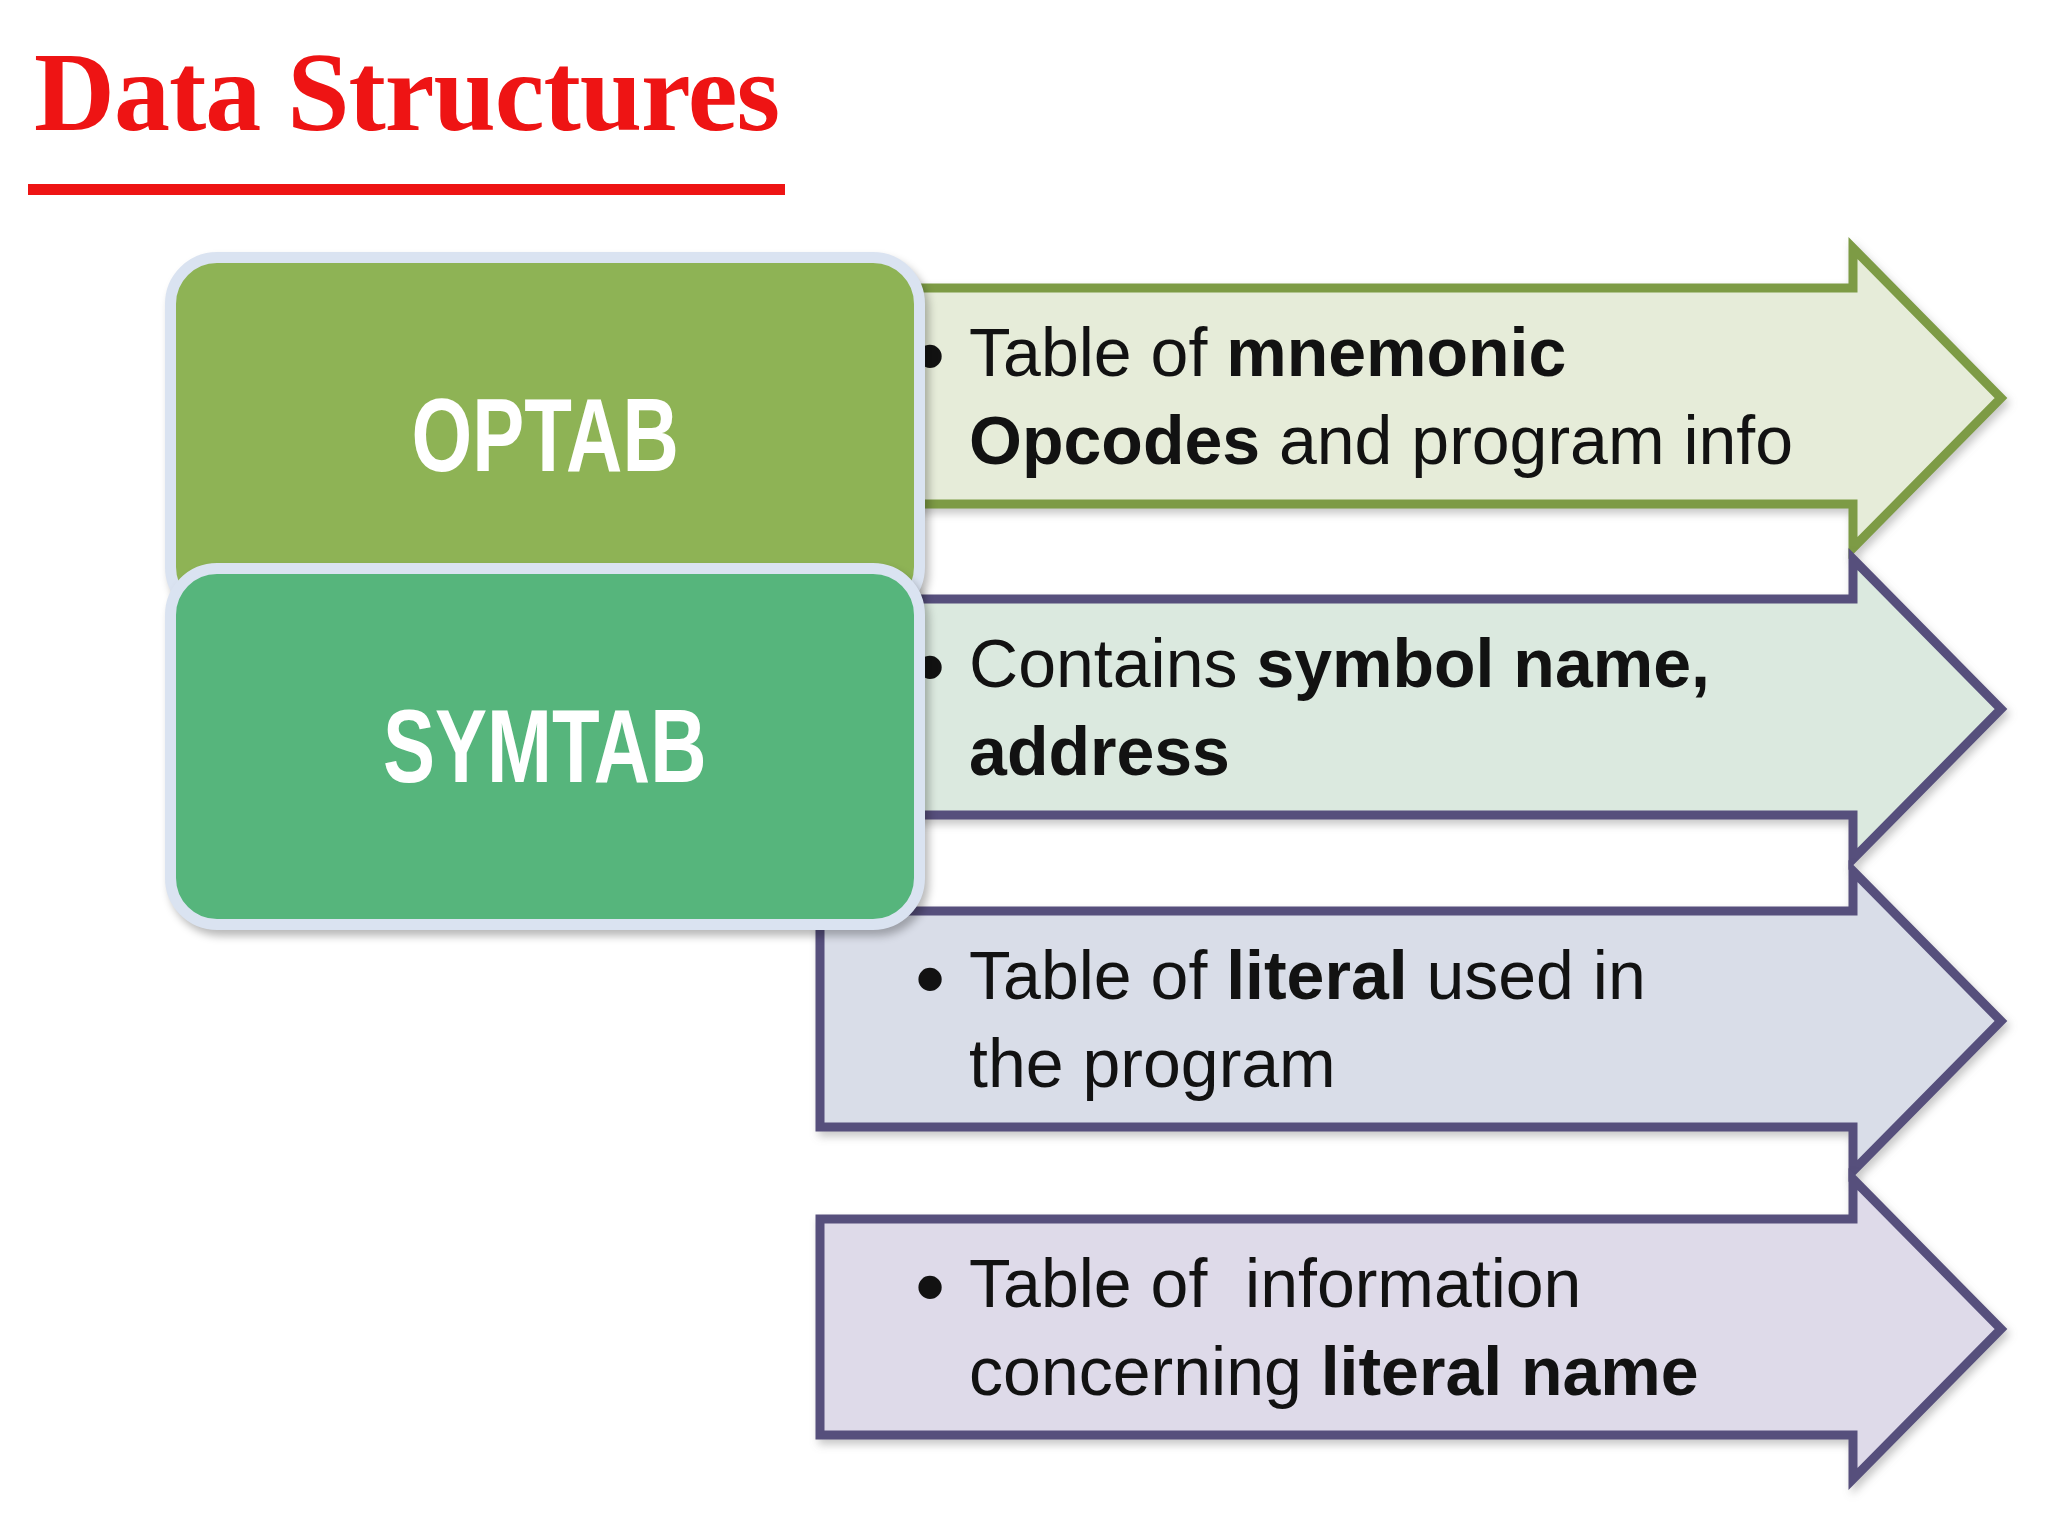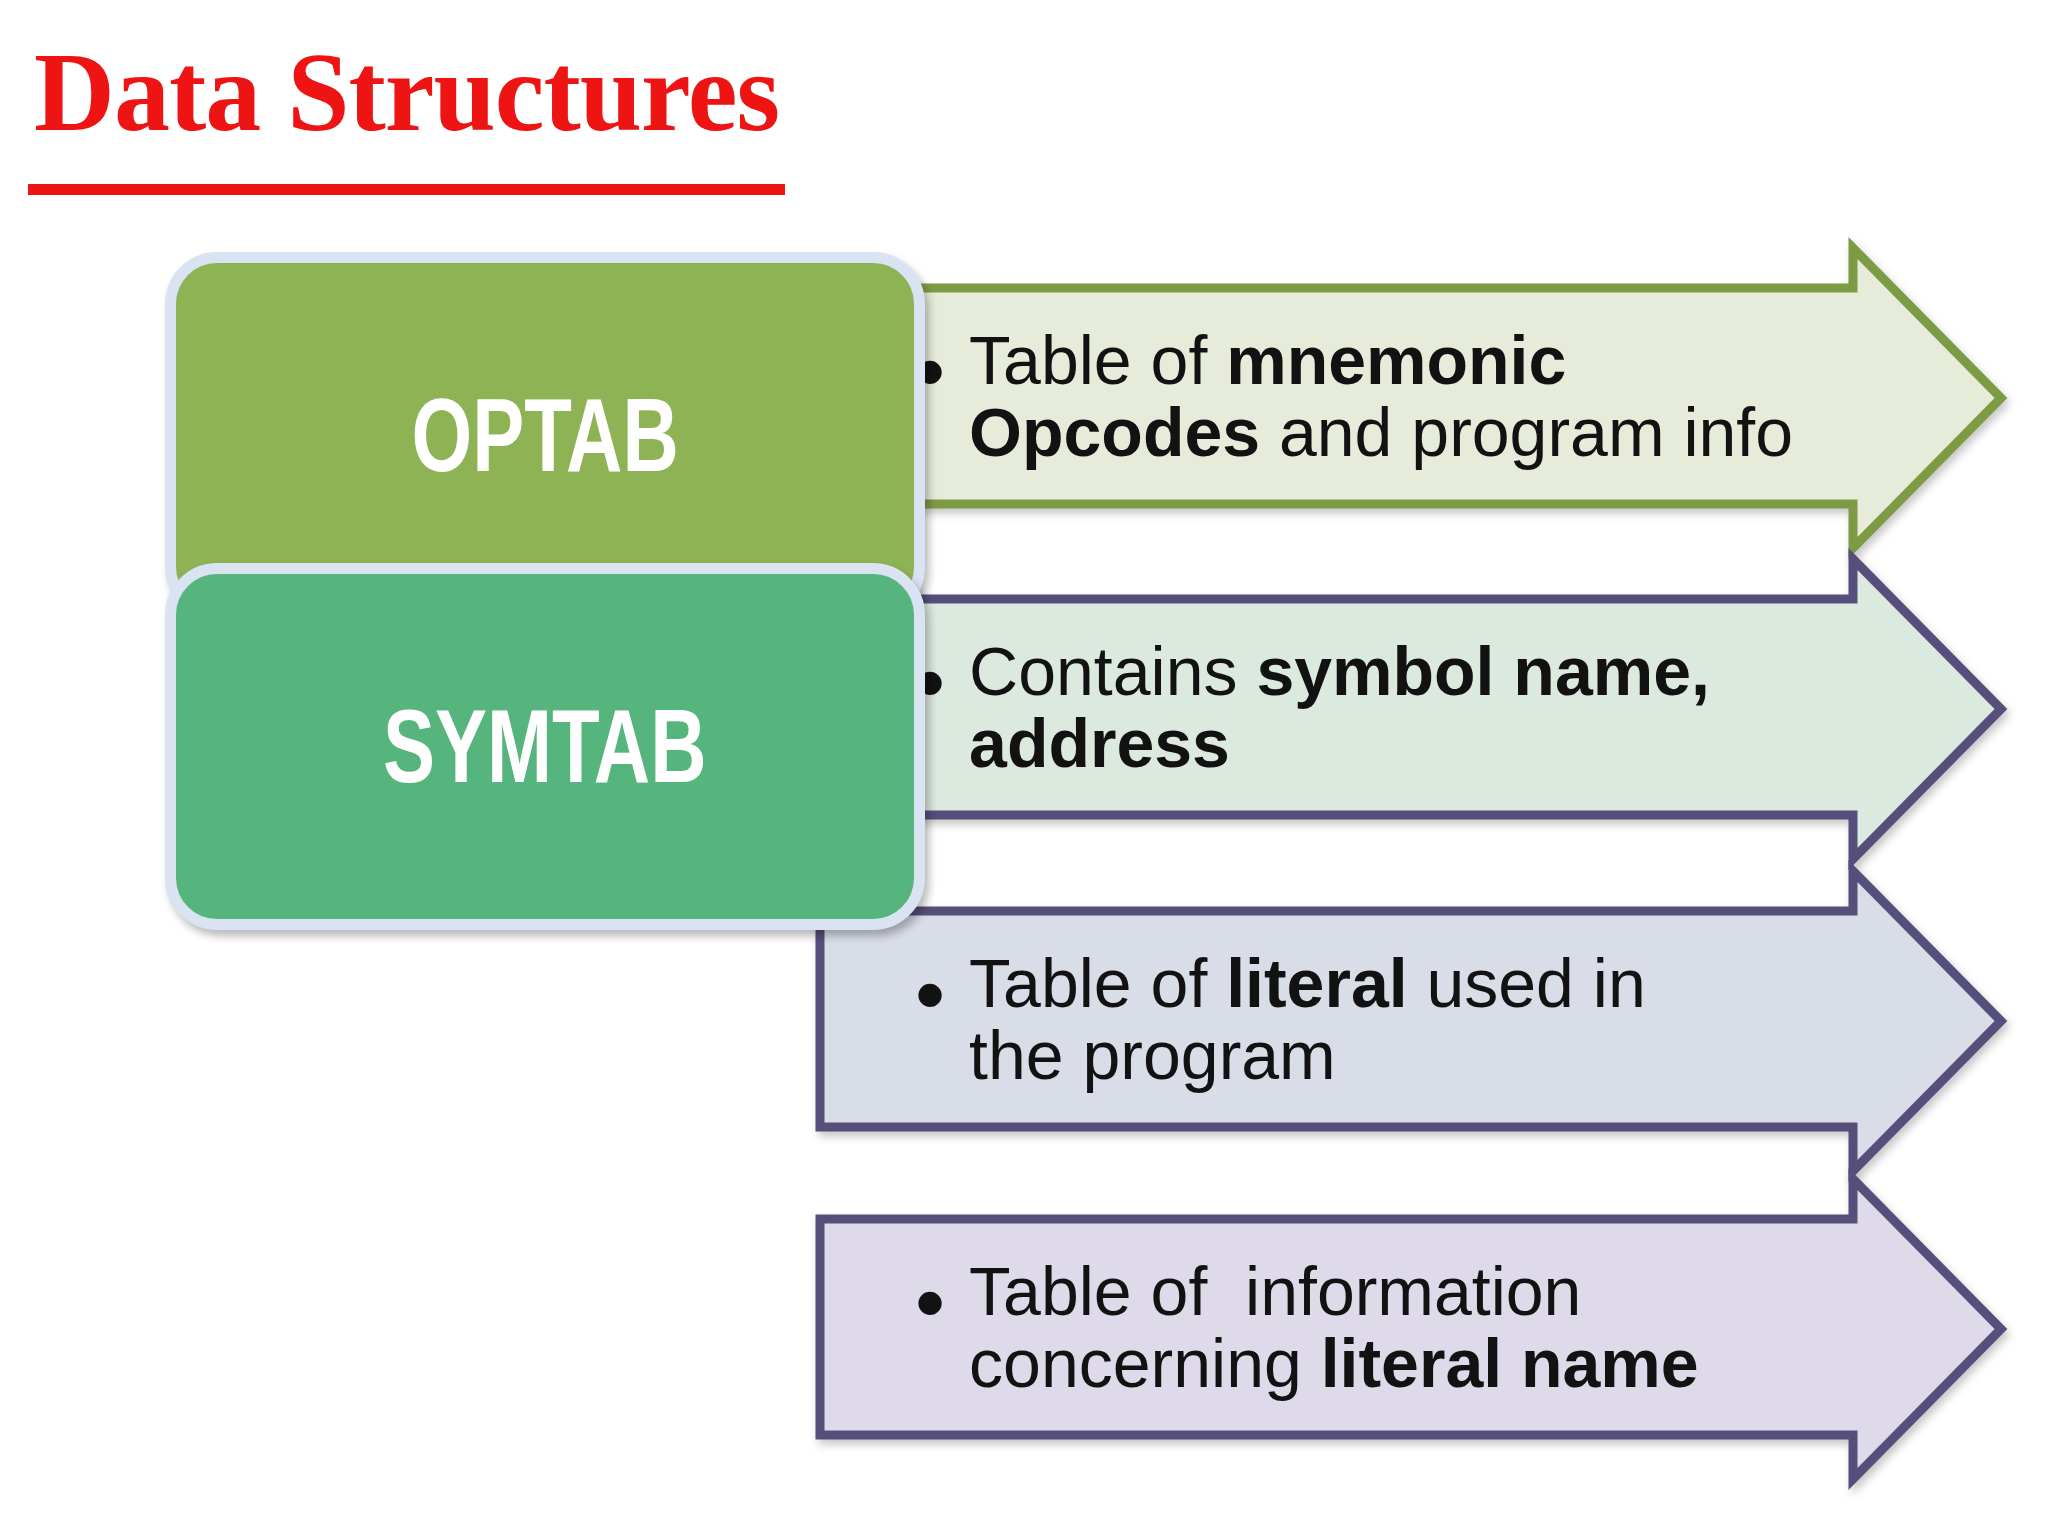--- a/index.html
+++ b/index.html
@@ -81,21 +81,21 @@
     align-items: flex-start;
     gap: 24px;
   }
   .bullet {
     font-size: 86px;
     line-height: 95px;
     color: var(--text-color, #121212);
   }
   .desc {
     font-size: 68px;
-    line-height: 72px;
+    line-height: 88px;
     color: var(--text-color, #121212);
     white-space: pre-wrap;
   }
   .desc .b { font-weight: 700; }
 
   
   .tab-box {
     position: absolute;
     left: 165px;
     top: 0;

